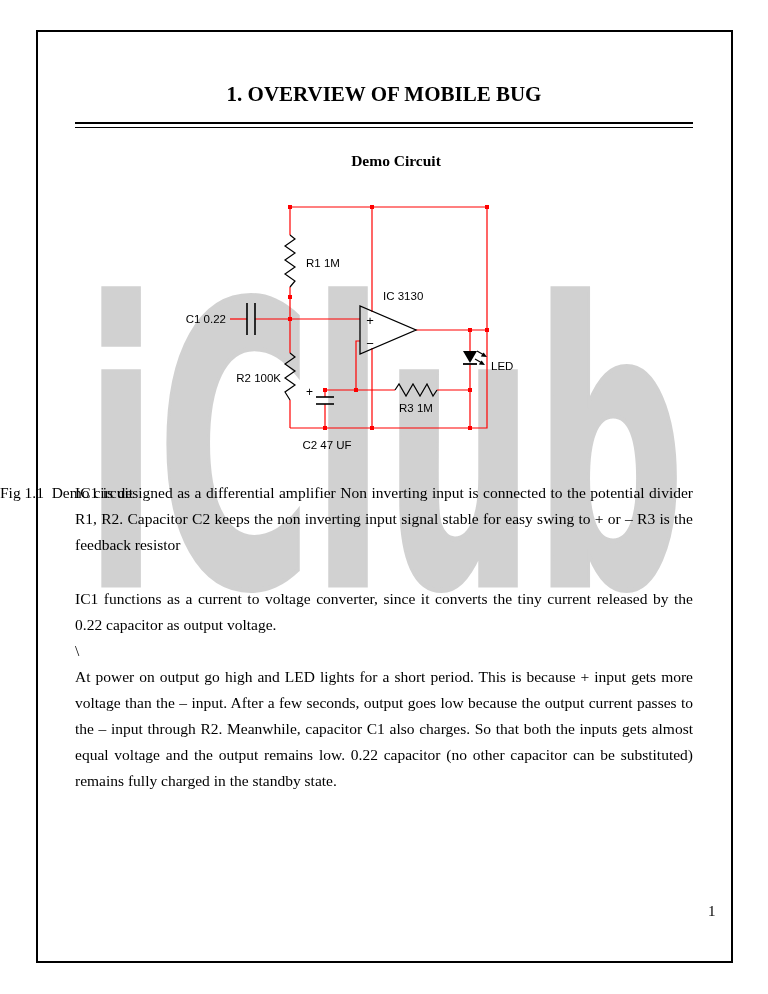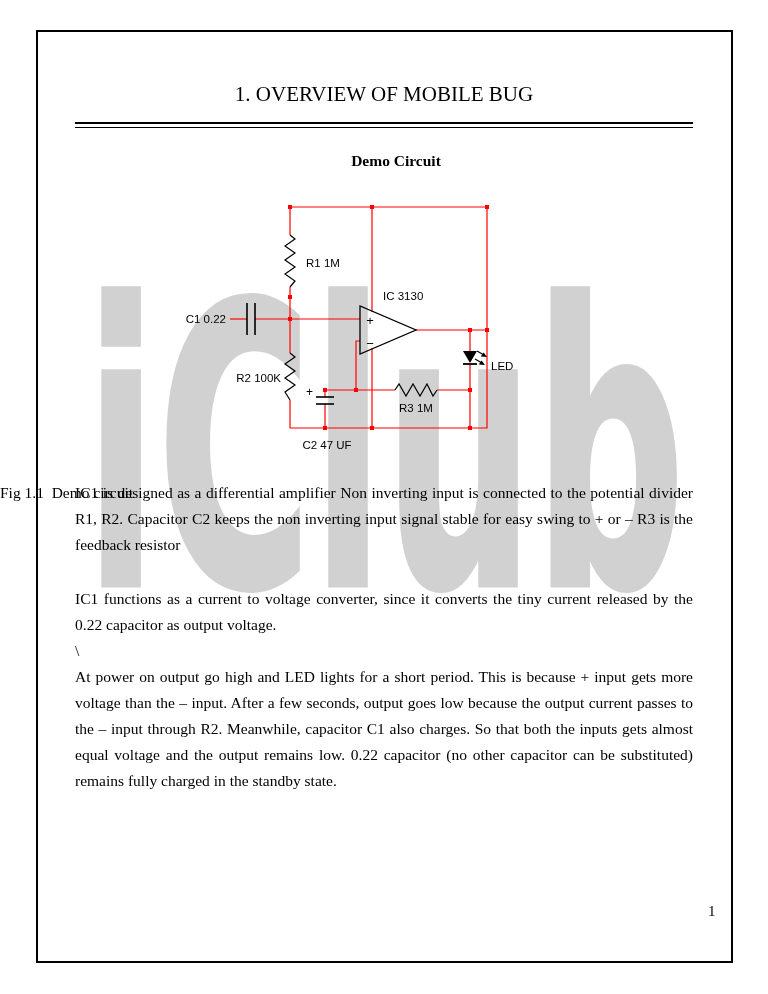--- a/index.html
+++ b/index.html
@@ -17,21 +17,21 @@
   }
   .watermark-svg{
     position:absolute;left:70px;top:240px;z-index:0;pointer-events:none;
   }
   .watermark-svg text{
     fill:#c6c6c6;stroke:#c6c6c6;stroke-width:5;opacity:0.8;
     font-family:"DejaVu Sans", sans-serif;font-weight:bold;
   }
   .title{
     position:absolute;top:82px;left:0;width:100%;margin:0;
-    text-align:center;font-size:21px;font-weight:normal;z-index:2;
+    text-align:center;font-size:21px;font-weight:bold;z-index:2;
   }
   .double-rule{
     position:absolute;top:122px;left:75px;width:618px;height:3px;
     border-top:2px solid #000;border-bottom:1px solid #000;z-index:2;
   }
   .subtitle{
     position:absolute;top:152px;left:12px;width:100%;
     text-align:center;font-size:15.5px;font-weight:bold;z-index:2;
   }
   .circuit-svg{

